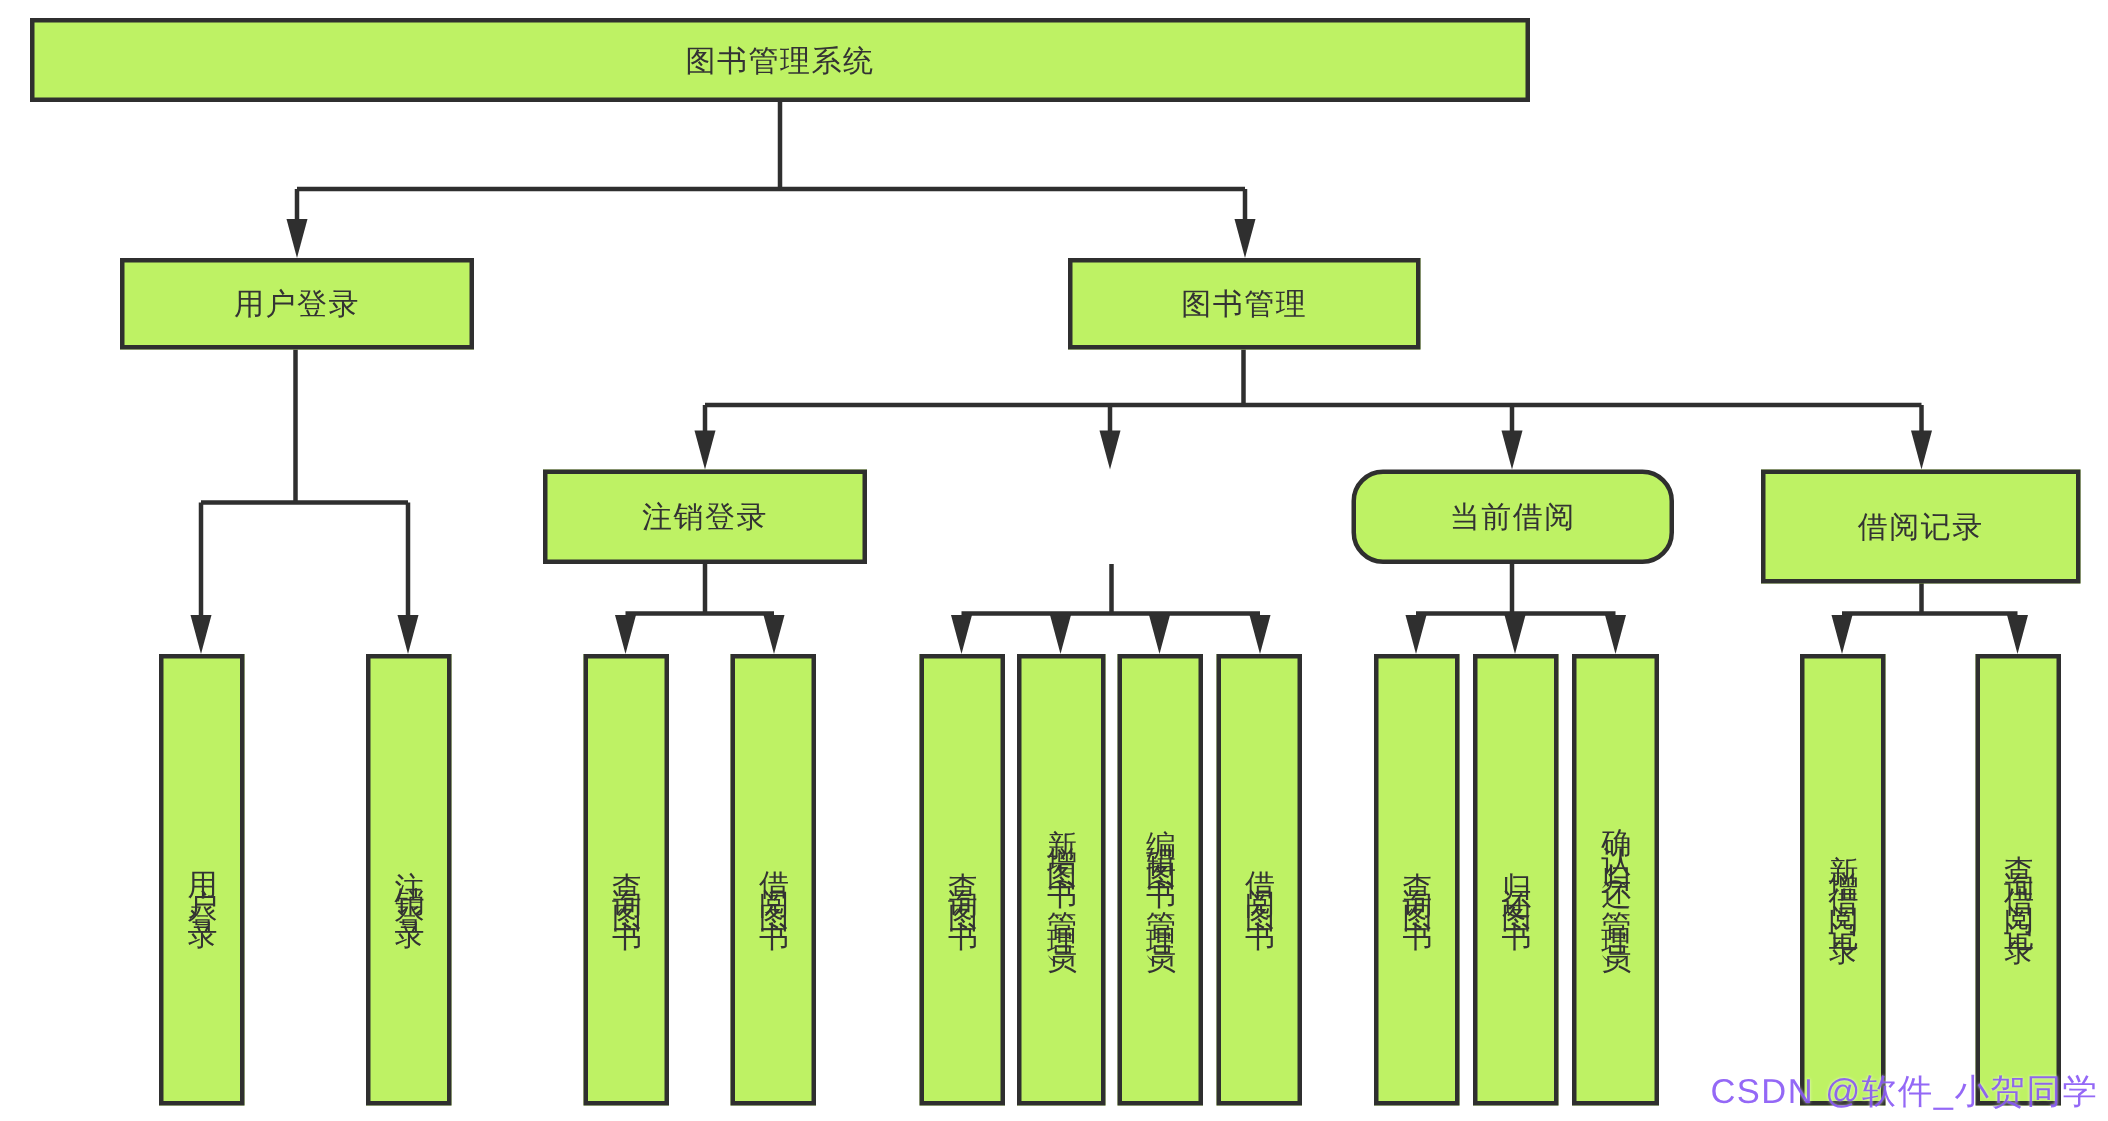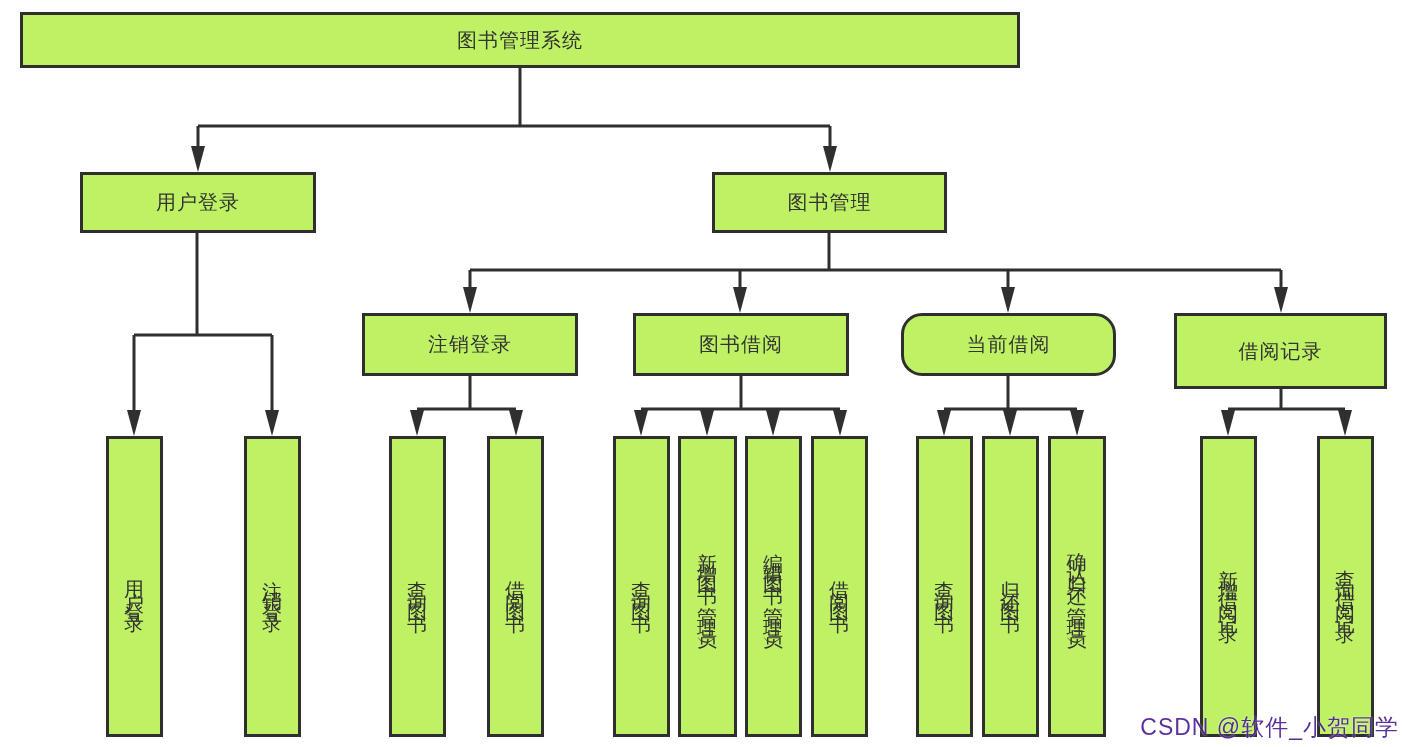--- a/index.html
+++ b/index.html
@@ -15,21 +15,21 @@
     border:3px solid #2f2f2f;box-sizing:border-box;
     display:flex;align-items:center;justify-content:center;
     color:#333333;font-size:20px;letter-spacing:1px;
   }
   .vnode span{
     writing-mode:vertical-rl;text-orientation:mixed;
     letter-spacing:11px;line-height:1.0;
   }
   .watermark{
     position:absolute;z-index:5;right:6px;top:712px;
-    font-size:23px;color:#4c1d95;opacity:0.92;letter-spacing:1px;
+    font-size:23px;color:#8b5cf6;opacity:0.92;letter-spacing:1px;
     text-shadow:0 0 2px rgba(255,255,255,0.8);
     white-space:nowrap;
   }
   .wires path{stroke:#2f2f2f;stroke-width:3;fill:none;}
   .wires polygon{fill:#2f2f2f;stroke:none;}
 </style>
 </head>
 <body>
 
 <div id="stage">
@@ -98,21 +98,20 @@
       <polygon points="1338,410 1352,410 1345,436"></polygon>
     </g>
   </svg>
 
   <div class="node" style="left:20px;top:12px;width:1000px;height:56px;">图书管理系统</div>
 
   <div class="node" style="left:80px;top:172px;width:236px;height:61px;">用户登录</div>
   <div class="node" style="left:712px;top:172px;width:235px;height:61px;">图书管理</div>
 
   <div class="node" style="left:362px;top:313px;width:216px;height:63px;">注销登录</div>
-  <div class="node" style="left:633px;top:313px;width:216px;height:63px;">图书借阅</div>
   <div class="node" style="left:901px;top:313px;width:215px;height:63px;border-radius:21px;">当前借阅</div>
   <div class="node" style="left:1174px;top:313px;width:213px;height:76px;">借阅记录</div>
 
   <div class="node vnode" style="left:106px;top:436px;width:57px;height:301px;">
     <span>用户登录</span>
   </div>
   <div class="node vnode" style="left:244px;top:436px;width:57px;height:301px;">
     <span>注销登录</span>
   </div>
 

